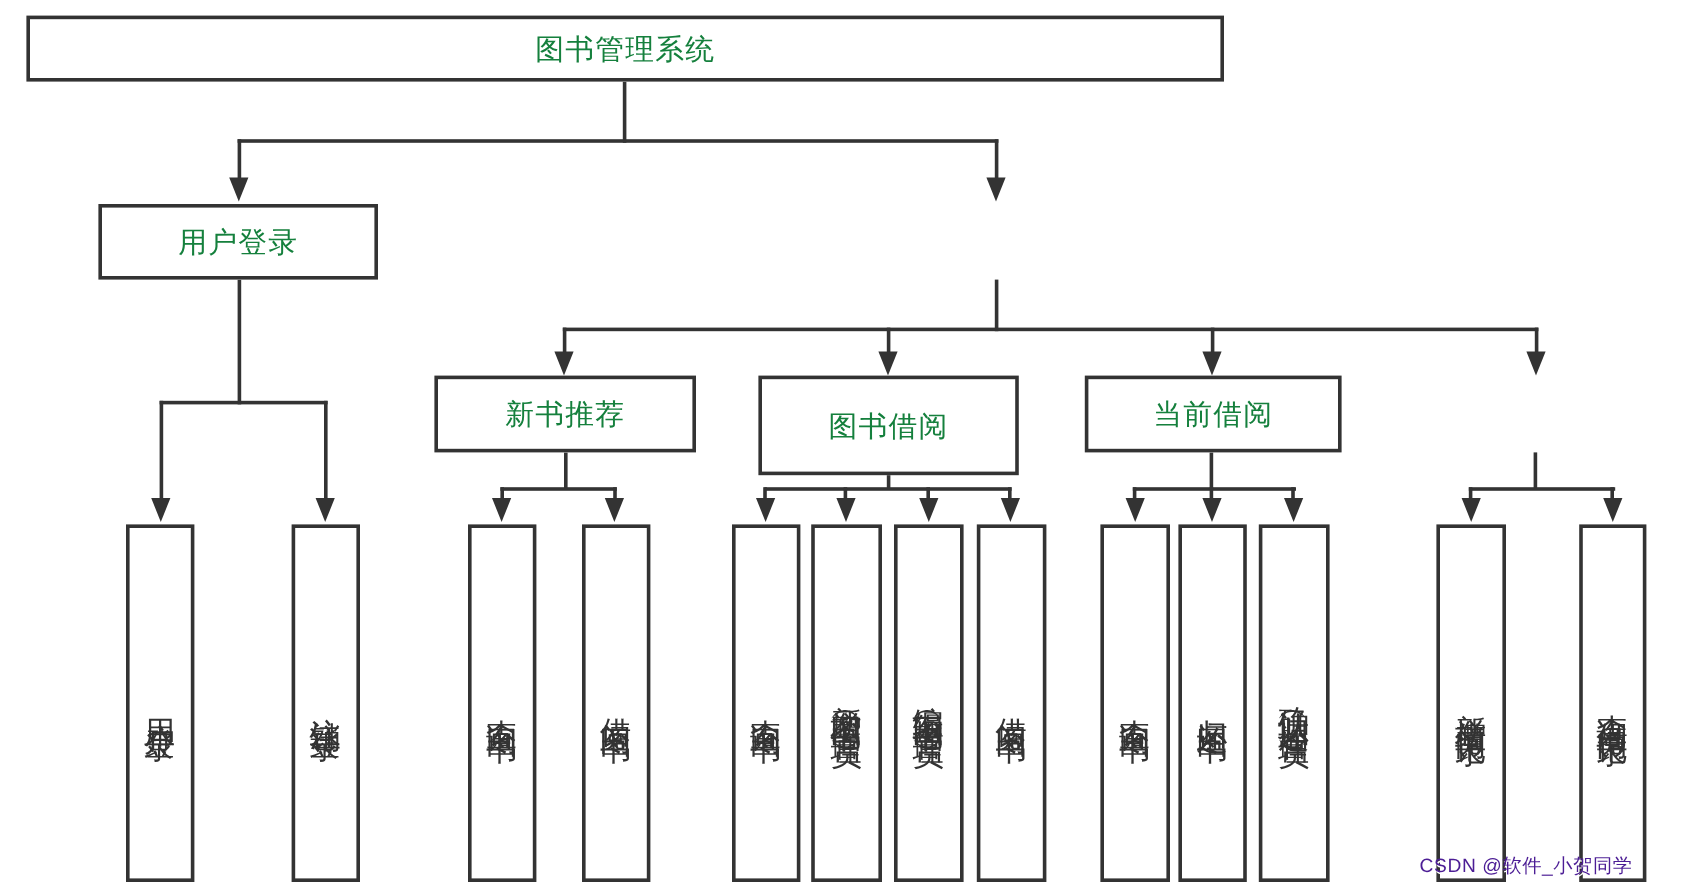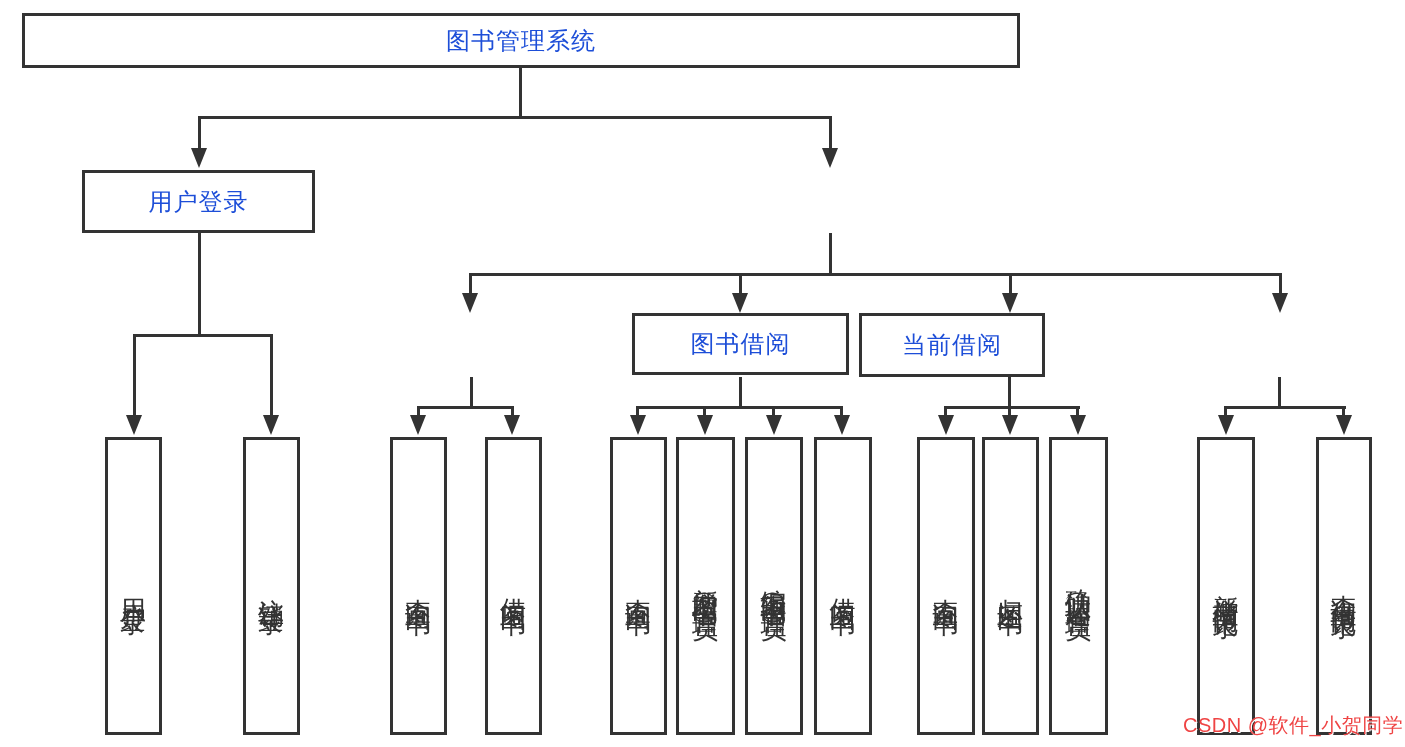--- a/index.html
+++ b/index.html
@@ -18,21 +18,21 @@
     position: absolute;
     box-sizing: border-box;
     border: 3px solid #333333;
     background: #ffffff;
     display: flex;
     align-items: center;
     justify-content: center;
   }
   .lv .lbl {
     font-size: 24px;
-    color: #1d4ed8;
+    color: #15803d;
     letter-spacing: 1px;
     white-space: nowrap;
   }
   .leaf .lbl {
     writing-mode: vertical-rl;
     font-size: 26px;
     color: #333333;
     letter-spacing: 4px;
     line-height: 1;
   }
@@ -47,22 +47,22 @@
     position: absolute;
     width: 0; height: 0;
     border-left: 8px solid transparent;
     border-right: 8px solid transparent;
     border-top: 20px solid #333333;
   }
 
   .wm {
     position: absolute;
     left: 1183px; top: 712px;
-    font-size: 20px;
-    color: #ef4444;
+    font-size: 16px;
+    color: #4c1d95;
     letter-spacing: 0.5px;
     white-space: nowrap;
     text-shadow: 1px 1px 0 #ffffff;
   }
 </style>
 </head>
 <body>
 
 <div class="canvas">
 
@@ -126,24 +126,27 @@
   <div class="ah" style="left:1336px;top:415px"></div>
 
   <div class="box lv" style="left:22px;top:13px;width:998px;height:55px">
     <span class="lbl">图书管理系统</span>
   </div>
 
   <div class="box lv" style="left:82px;top:170px;width:233px;height:63px">
     <span class="lbl">用户登录</span>
   </div>
 
-  <div class="box lv" style="left:632px;top:313px;width:217px;height:62px">
+  <div class="box lv" style="left:362px;top:313px;width:218px;height:64px">
+    <span class="lbl">新书推荐</span>
+  </div>
+  <div class="box lv" style="left:632px;top:313px;width:217px;height:83px">
     <span class="lbl">图书借阅</span>
   </div>
-  <div class="box lv" style="left:859px;top:313px;width:186px;height:64px">
+  <div class="box lv" style="left:904px;top:313px;width:214px;height:64px">
     <span class="lbl">当前借阅</span>
   </div>
 
   <div class="box leaf" style="left:105px;top:437px;width:57px;height:298px">
     <span class="lbl">用户登录</span>
   </div>
   <div class="box leaf" style="left:243px;top:437px;width:57px;height:298px">
     <span class="lbl">注销登录</span>
   </div>
   <div class="box leaf" style="left:390px;top:437px;width:57px;height:298px">

